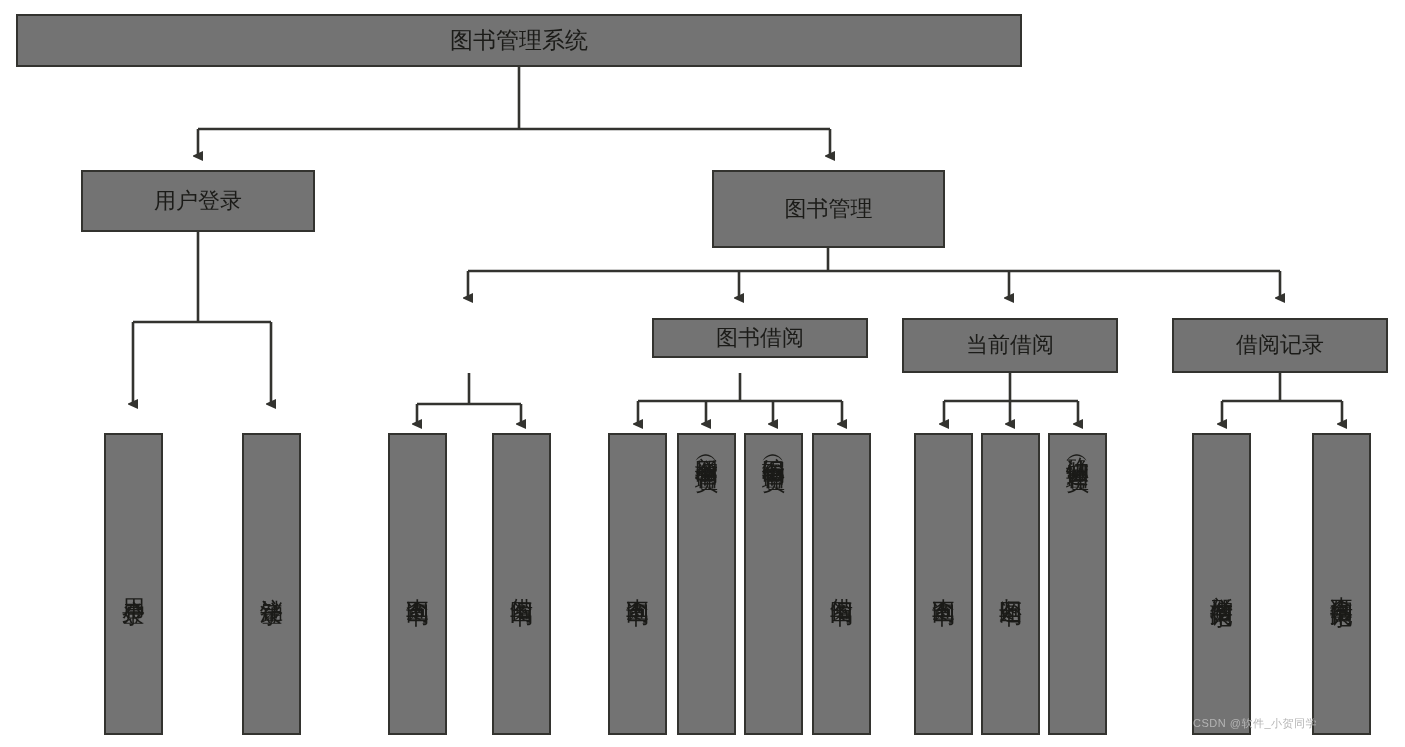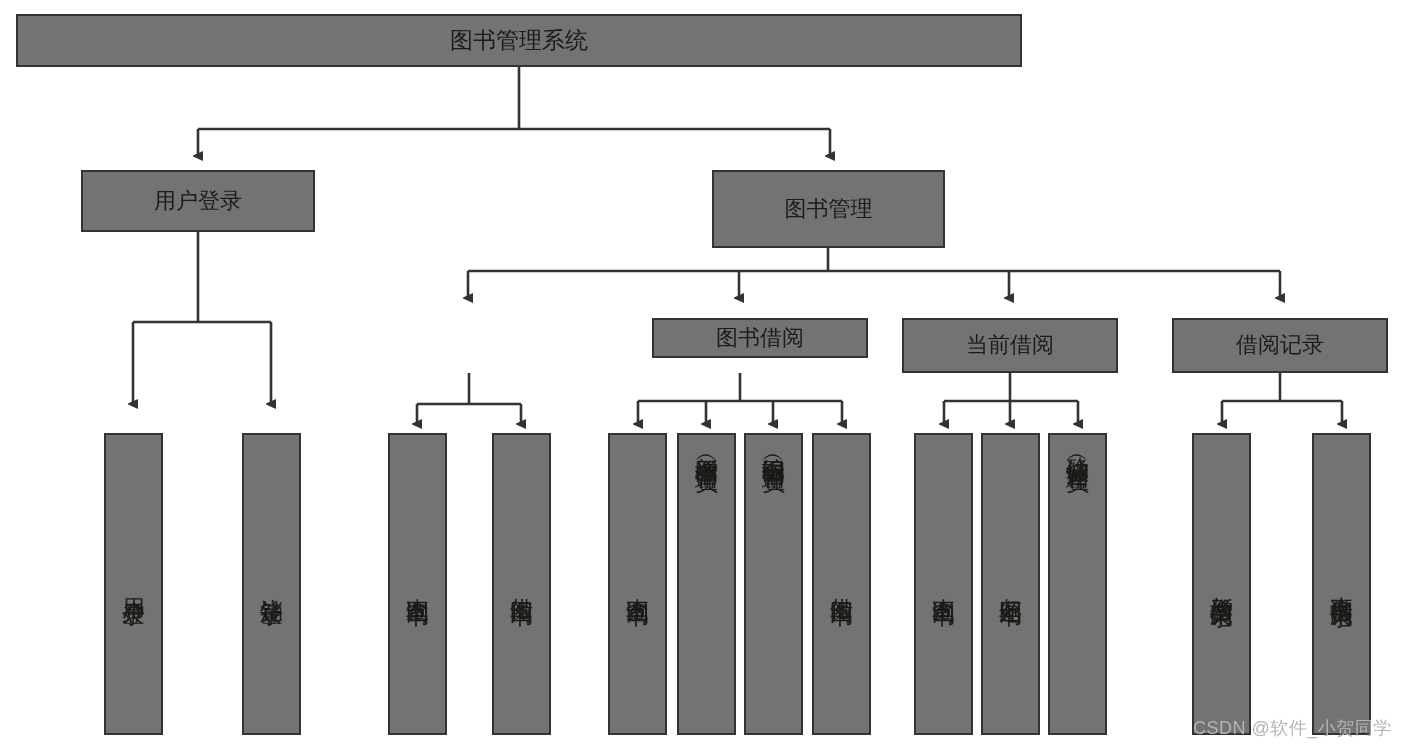--- a/index.html
+++ b/index.html
@@ -60,21 +60,21 @@
   }
   .node.v.center .label {
     margin-top: auto;
     margin-bottom: auto;
   }
   .node.v.top .label {
     margin-top: 4px;
   }
   .watermark {
     position: absolute;
-    font-size: 18px;
+    font-size: 11px;
     color: #b4b4b4;
     white-space: pre;
     letter-spacing: 0.5px;
   }
 </style>
 </head>
 <body>
 
 <div id="canvas">
 

